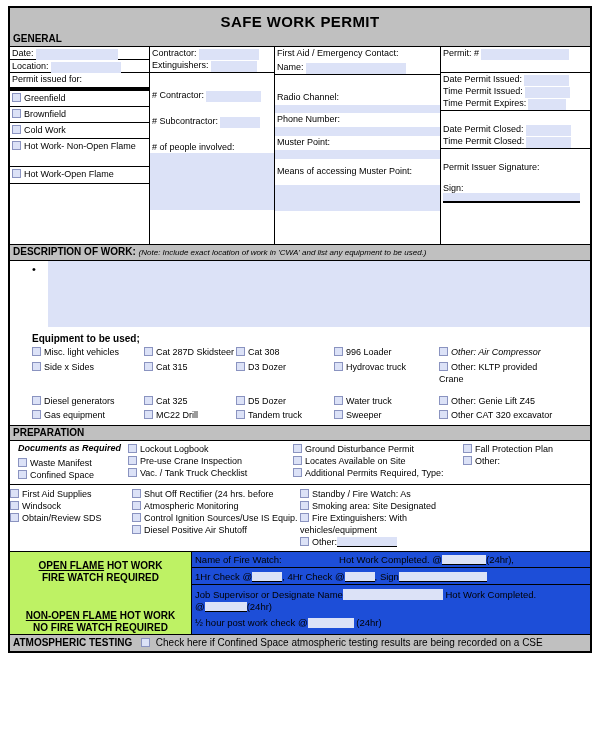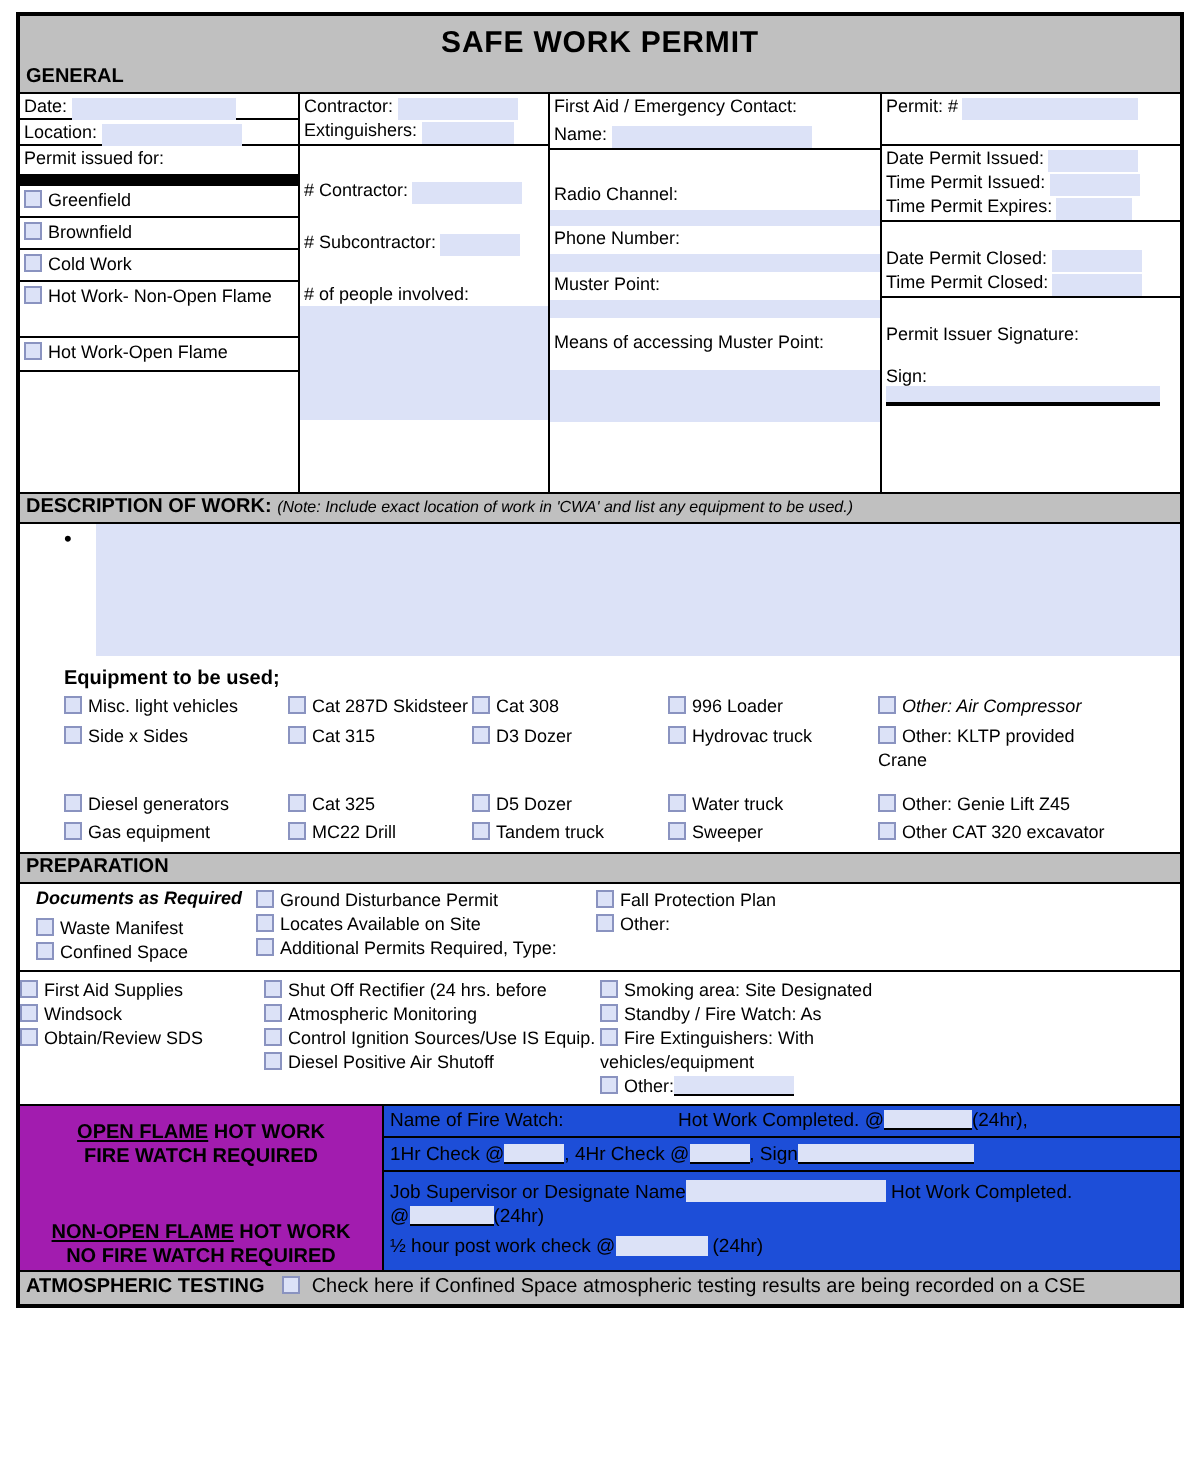--- a/index.html
+++ b/index.html
@@ -93,21 +93,21 @@
 
     <div class="row" style="border-bottom:1px solid #000;">
 
       <div class="cell" style="width:140px;">
         <div style="border-bottom:1px solid #000;height:12px;">
           <span class="lbl" style="display:inline-block;">Date:</span><span class="fld" style="width:82px;height:11px;"></span>
         </div>
         <div style="border-bottom:1px solid #000;height:12px;">
           <span class="lbl" style="display:inline-block;">Location:</span><span class="fld" style="width:70px;height:11px;"></span>
         </div>
-        <div class="lbl" style="border-bottom:6px solid #000000;height:12px;">Permit issued for:</div>
+        <div class="lbl" style="border-bottom:4px solid #000000;height:12px;">Permit issued for:</div>
 
         <div class="chk" style="border-bottom:1px solid #000;padding:1px 2px;height:13px;">
           <span class="cb"></span><span>Greenfield</span>
         </div>
         <div class="chk" style="border-bottom:1px solid #000;padding:1px 2px;height:13px;">
           <span class="cb"></span><span>Brownfield</span>
         </div>
         <div class="chk" style="border-bottom:1px solid #000;padding:1px 2px;height:13px;">
           <span class="cb"></span><span>Cold Work</span>
         </div>
@@ -240,20 +240,25 @@
         <div class="chk" style="width:105px;border:none;"><span class="cb"></span><span>Sweeper</span></div>
         <div class="chk" style="width:120px;border:none;"><span class="cb"></span><span>Other CAT 320 excavator</span></div>
       </div>
     </div>
 
     <div class="bar">PREPARATION</div>
 
     <div style="border-bottom:1px solid #000;padding:2px 0 3px 0;">
       <div class="row">
         <div style="width:118px;padding-left:8px;box-sizing:border-box;font-size:9px;line-height:11px;font-style:italic;font-weight:bold;">Documents as Required</div>
+        <div style="width:165px;">
+          <div class="chk"><span class="cb"></span><span>Lockout Logbook</span></div>
+          <div class="chk"><span class="cb"></span><span>Pre-use Crane Inspection</span></div>
+          <div class="chk"><span class="cb"></span><span>Vac. / Tank Truck Checklist</span></div>
+        </div>
         <div style="width:170px;">
           <div class="chk"><span class="cb"></span><span>Ground Disturbance Permit</span></div>
           <div class="chk"><span class="cb"></span><span>Locates Available on Site</span></div>
           <div class="chk"><span class="cb"></span><span>Additional Permits Required, Type:</span></div>
         </div>
         <div style="width:125px;">
           <div class="chk"><span class="cb"></span><span>Fall Protection Plan</span></div>
           <div class="chk"><span class="cb"></span><span>Other:</span></div>
         </div>
       </div>
@@ -270,30 +275,30 @@
           <div class="chk"><span class="cb"></span><span>Windsock</span></div>
           <div class="chk"><span class="cb"></span><span>Obtain/Review SDS</span></div>
         </div>
         <div style="width:168px;">
           <div class="chk"><span class="cb"></span><span>Shut Off Rectifier (24 hrs. before</span></div>
           <div class="chk"><span class="cb"></span><span>Atmospheric Monitoring</span></div>
           <div class="chk"><span class="cb"></span><span>Control Ignition Sources/Use IS Equip.</span></div>
           <div class="chk"><span class="cb"></span><span>Diesel Positive Air Shutoff</span></div>
         </div>
         <div style="width:160px;">
+          <div class="chk"><span class="cb"></span><span>Standby / Fire Watch: As</span></div>
           <div class="chk"><span class="cb"></span><span>Smoking area: Site Designated</span></div>
-          <div class="chk"><span class="cb"></span><span>Standby / Fire Watch: As</span></div>
           <div class="chk"><span class="cb"></span><span>Fire Extinguishers: With vehicles/equipment</span></div>
           <div class="chk"><span class="cb"></span><span>Other:</span><span class="blank" style="width:60px;height:9px;"></span></div>
         </div>
       </div>
     </div>
 
     <div class="row" style="border-bottom:1px solid #000;background:#c0c0c0;">
-      <div class="cell" style="width:182px;background:#a21caf;text-align:center;font-size:10px;font-weight:bold;padding-top:8px;">
+      <div class="cell" style="width:182px;background:#bef264;text-align:center;font-size:10px;font-weight:bold;padding-top:8px;">
         <div style="line-height:12px;">
           <span class="u">OPEN FLAME</span><span> HOT WORK</span>
         </div>
         <div style="line-height:12px;">FIRE WATCH REQUIRED</div>
         <div style="height:26px;"></div>
         <div style="line-height:12px;">
           <span class="u">NON-OPEN FLAME</span><span> HOT WORK</span>
         </div>
         <div style="line-height:12px;">NO FIRE WATCH REQUIRED</div>
       </div>

